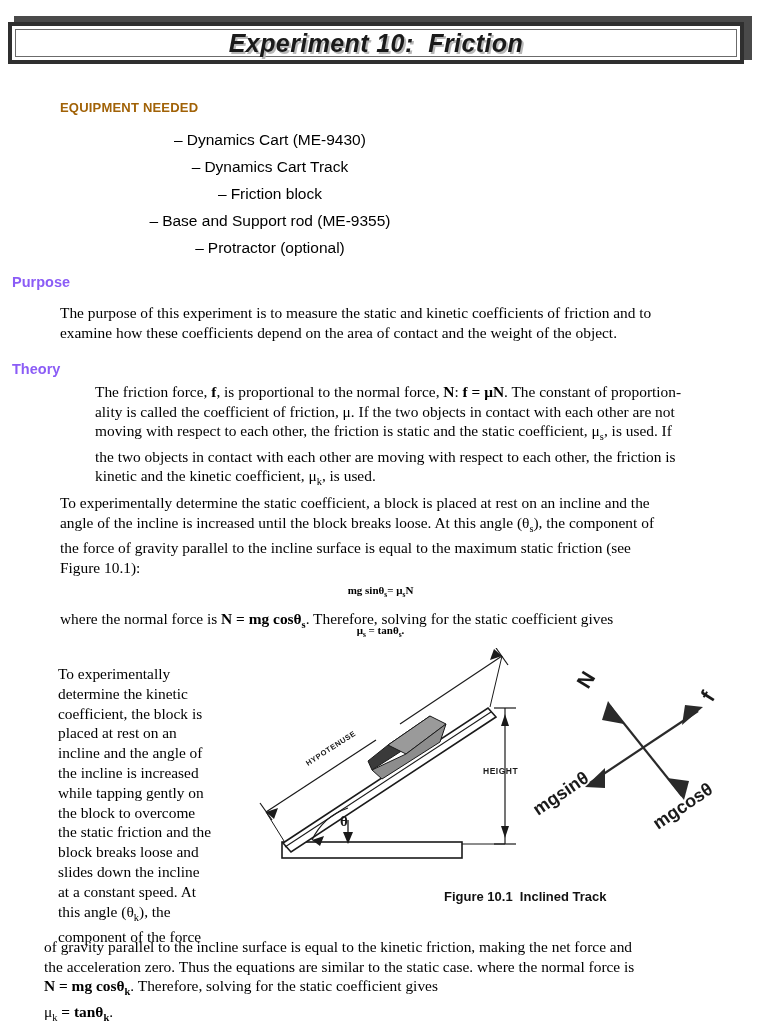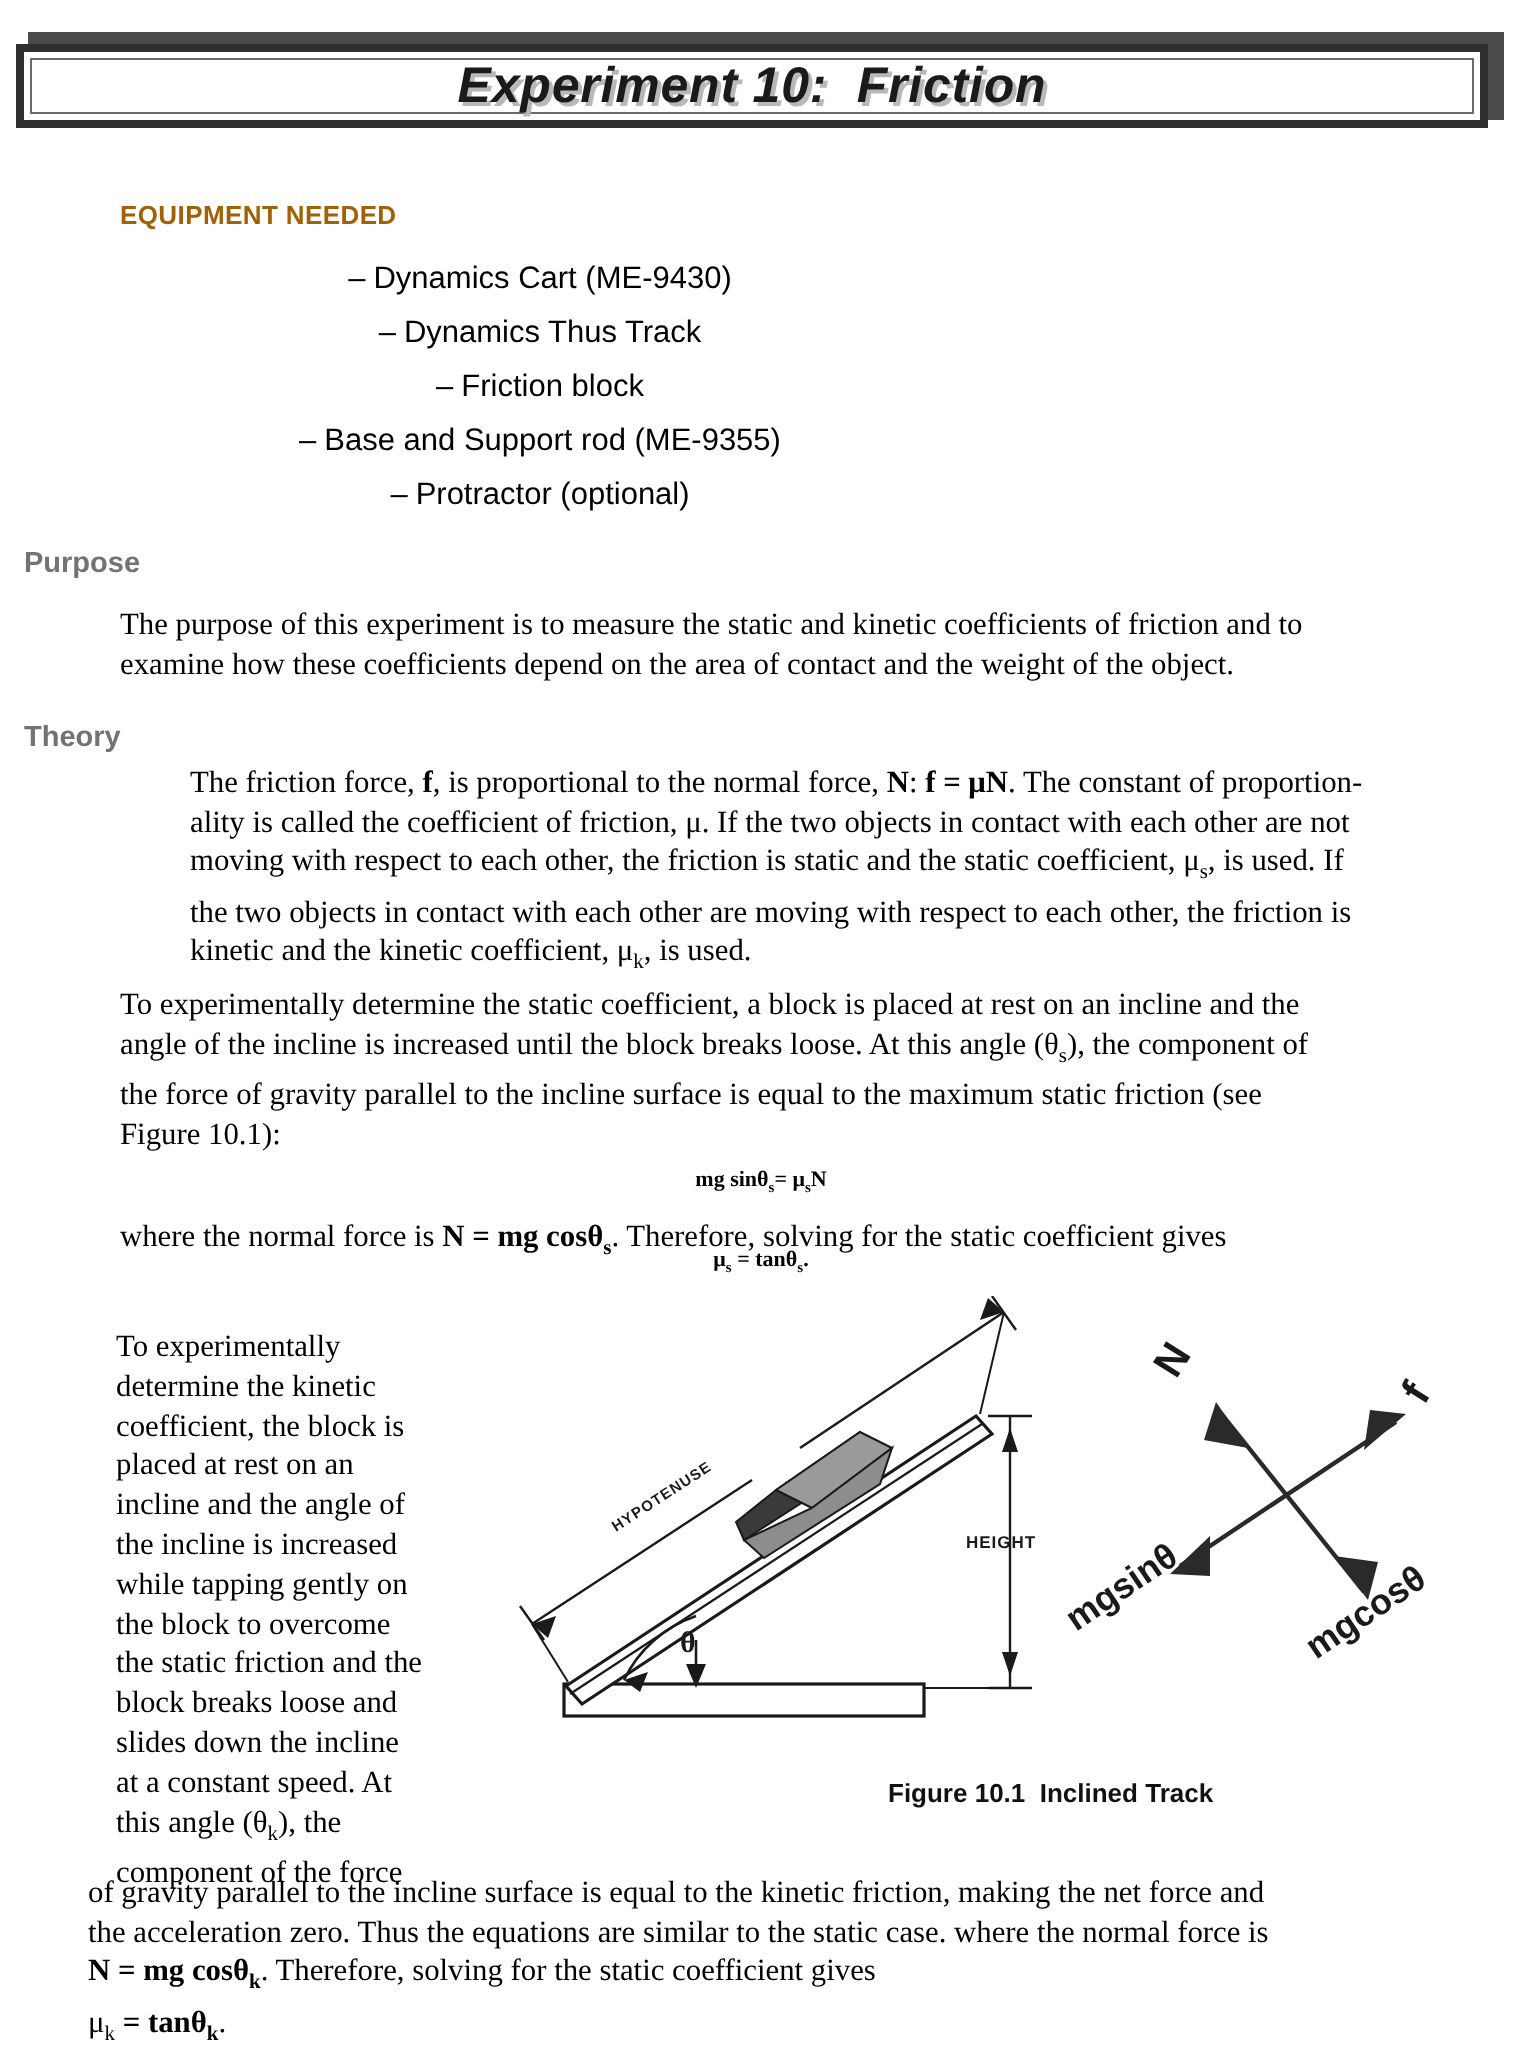--- a/index.html
+++ b/index.html
@@ -66,21 +66,21 @@
     text-shadow: 2px 2px 0 #b8b8b8;
     white-space: pre;
   }
 
   .sec-head {
     position: absolute;
     left: 12px;
     font-family: "Liberation Sans", sans-serif;
     font-weight: bold;
     font-size: 14.5px;
-    color: #737373;
+    color: #8b5cf6;
   }
 
   .equip-head {
     position: absolute;
     left: 60px;
     top: 100px;
     font-family: "Liberation Sans", sans-serif;
     font-weight: bold;
     font-size: 13px;
     letter-spacing: 0.2px;
@@ -150,21 +150,21 @@
     </div>
   </div>
 </div>
 
 <div class="equip-head">EQUIPMENT NEEDED</div>
 <div class="equip-list">
   <div class="equip-item">
     <span class="dash">–</span><span>Dynamics Cart (ME-9430)</span>
   </div>
   <div class="equip-item">
-    <span class="dash">–</span><span>Dynamics Thus Track</span>
+    <span class="dash">–</span><span>Dynamics Cart Track</span>
   </div>
   <div class="equip-item">
     <span class="dash">–</span><span>Friction block</span>
   </div>
   <div class="equip-item">
     <span class="dash">–</span><span>Base and Support rod (ME-9355)</span>
   </div>
   <div class="equip-item">
     <span class="dash">–</span><span>Protractor (optional)</span>
   </div>

